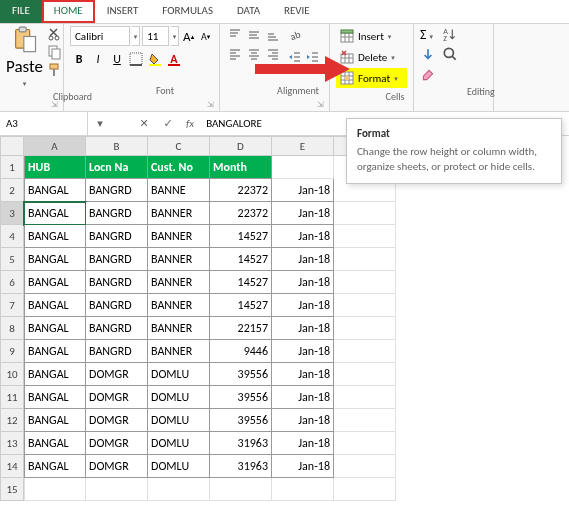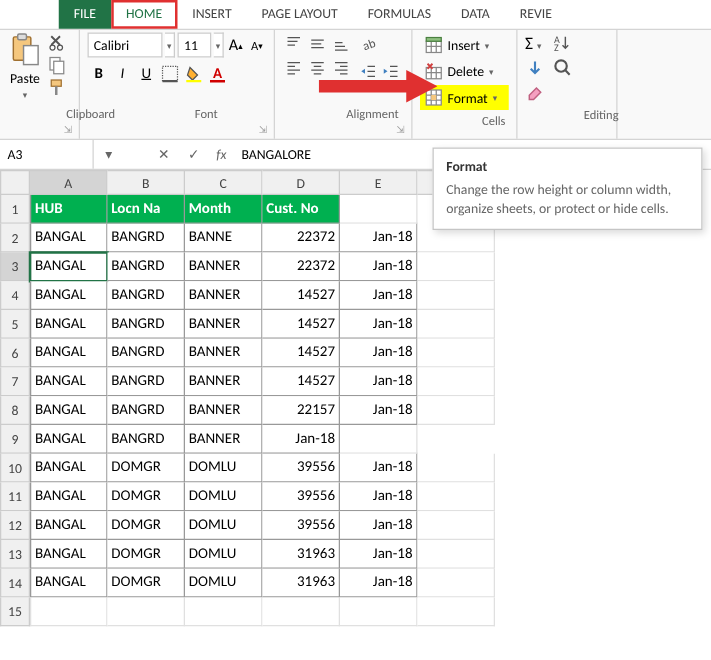--- a/index.html
+++ b/index.html
@@ -1,18 +1,18 @@
 <!DOCTYPE html>
 <html><head>
 <meta charset="utf-8">
 <style>
 * { box-sizing: border-box; margin: 0; padding: 0; font-family: 'Segoe UI', Calibri, Arial, sans-serif; }
 body { background: #fff; width: 569px; height: 528px; overflow: hidden; position: relative; }
 
-.tabs { display: flex; height: 24px; background: #fff; border-bottom: 1px solid #d4d4d4; font-size: 11px; padding-left: 47px; }
+.tabs { display: flex; height: 24px; background: #fff; border-bottom: 1px solid #d4d4d4; font-size: 11px; }
 .tab { padding: 4px 12px; color: #444; cursor: pointer; }
 .tab.file { background: #217346; color: #fff; }
 .tab.active { color: #217346; }
 .tab.home-highlight { border: 2px solid #e03030; padding: 2px 10px; }
 
 .ribbon { display: flex; height: 88px; border-bottom: 1px solid #d4d4d4; background: #f9f9f9; }
 .group { border-right: 1px solid #d4d4d4; padding: 2px 6px 14px 6px; display: flex; flex-direction: column; justify-content: space-between; position: relative; }
 .group-label { font-size: 10px; color: #666; text-align: center; padding-top: 2px; margin-left: 47px; }
 .group-content { display: flex; align-items: flex-start; gap: 4px; flex: 1; }
 
@@ -36,21 +36,21 @@
 .cells-item.highlight { background: #ffff00; }
 .cell-icon { width: 14px; height: 14px; }
 
 .editing-col { display: flex; gap: 6px; }
 .editing-vcol { display: flex; flex-direction: column; gap: 4px; }
 .ed-icon { width: 16px; height: 16px; cursor: pointer; }
 
 .arrow-overlay { position: absolute; top: 54px; left: 255px; z-index: 50; pointer-events: none; }
 
 .formula-bar { display: flex; height: 24px; border-bottom: 1px solid #d4d4d4; align-items: center; font-size: 11px; }
-.name-box { width: 75px; border-right: 1px solid #d4d4d4; padding: 0 6px; height: 100%; display: flex; align-items: center; }
+.name-box { width: 88px; border-right: 1px solid #d4d4d4; padding: 0 6px; height: 100%; display: flex; align-items: center; }
 .fb-btn { width: 24px; text-align: center; color: #666; cursor: pointer; }
 .fx { font-style: italic; color: #666; padding: 0 6px; cursor: pointer; }
 .fb-input { flex: 1; padding: 0 6px; }
 
 .sheet { display: flex; }
 .row-headers { display: flex; flex-direction: column; }
 .corner { width: 24px; height: 20px; background: #f0f0f0; border: 1px solid #ccc; }
 .rh { width: 24px; height: 23px; background: #f0f0f0; border: 1px solid #ccc; border-top: 0; font-size: 11px; display: flex; align-items: center; justify-content: center; color: #444; }
 .rh.sel { background: #d4d4d4; }
 
@@ -80,37 +80,36 @@
 
 .dialog-launcher { position: absolute; bottom: 2px; right: 2px; width: 10px; height: 10px; font-size: 8px; color: #999; cursor: pointer; }
 </style>
 </head>
 <body>
 
 <div class="tabs">
   <div class="tab file">FILE</div>
   <div class="tab active home-highlight">HOME</div>
   <div class="tab">INSERT</div>
-  <div class="tab">PAGE LAYOUT</div>
   <div class="tab">FORMULAS</div>
   <div class="tab">DATA</div>
   <div class="tab">REVIE</div>
 </div>
 
 <div class="ribbon">
 
   <div class="group" style="width:64px">
     <div class="group-content">
       <div class="paste-btn">
         <svg class="paste-icon" viewBox="0 0 24 24">
             <rect x="4" y="3" width="12" height="16" rx="1" fill="#f5c77e" stroke="#a07030"></rect>
             <rect x="7" y="1" width="6" height="4" rx="1" fill="#ddd" stroke="#888"></rect>
             <rect x="11" y="9" width="10" height="13" fill="#fff" stroke="#888"></rect>
           </svg>
-        <span style="font-size:11px">Paste</span>
+        <span style="font-size:17px">Paste</span>
         <span style="font-size:7px;color:#666">▾</span>
       </div>
       <div class="mini-icons">
         <svg class="mini-icon" viewBox="0 0 16 16">
             <path d="M3 3 L10 10 M10 3 L3 10" stroke="#555" stroke-width="1.5"></path>
             <circle cx="4" cy="12" r="2" fill="none" stroke="#555"></circle>
             <circle cx="10" cy="12" r="2" fill="none" stroke="#555"></circle>
           </svg>
         <svg class="mini-icon" viewBox="0 0 16 16">
             <rect x="2" y="2" width="8" height="10" fill="#fff" stroke="#888"></rect>
@@ -348,22 +347,22 @@
         <div class="ch" style="width: 62px;">B</div>
         <div class="ch" style="width: 62px;">C</div>
         <div class="ch" style="width: 62px;">D</div>
         <div class="ch" style="width: 62px;">E</div>
         <div class="ch" style="width: 62px;">F</div>
       </div>
     <div class="data-rows" id="data-rows">
         <div class="data-row">
           <div class="cell c-A header-cell">HUB</div>
           <div class="cell c-C header-cell">Locn Na</div>
+          <div class="cell c-D header-cell">Cust. No</div>
           <div class="cell c-E header-cell">Month</div>
-          <div class="cell c-D header-cell">Cust. No</div>
           <div class="cell c-F empty"></div>
         </div>
         <div class="data-row">
           <div class="cell c-A">BANGAL</div>
           <div class="cell c-B">BANGRD</div>
           <div class="cell c-C">BANNE</div>
           <div class="cell c-D num">22372</div>
           <div class="cell c-E num">Jan-18</div>
           <div class="cell c-F empty"></div>
         </div>
@@ -412,20 +411,21 @@
           <div class="cell c-B">BANGRD</div>
           <div class="cell c-C">BANNER</div>
           <div class="cell c-D num">22157</div>
           <div class="cell c-E num">Jan-18</div>
           <div class="cell c-F empty"></div>
         </div>
         <div class="data-row">
           <div class="cell c-A">BANGAL</div>
           <div class="cell c-B">BANGRD</div>
           <div class="cell c-C">BANNER</div>
+          <div class="cell c-D num">9446</div>
           <div class="cell c-E num">Jan-18</div>
           <div class="cell c-F empty"></div>
         </div>
         <div class="data-row">
           <div class="cell c-A">BANGAL</div>
           <div class="cell c-B">DOMGR</div>
           <div class="cell c-C">DOMLU</div>
           <div class="cell c-D num">39556</div>
           <div class="cell c-E num">Jan-18</div>
           <div class="cell c-F empty"></div>

